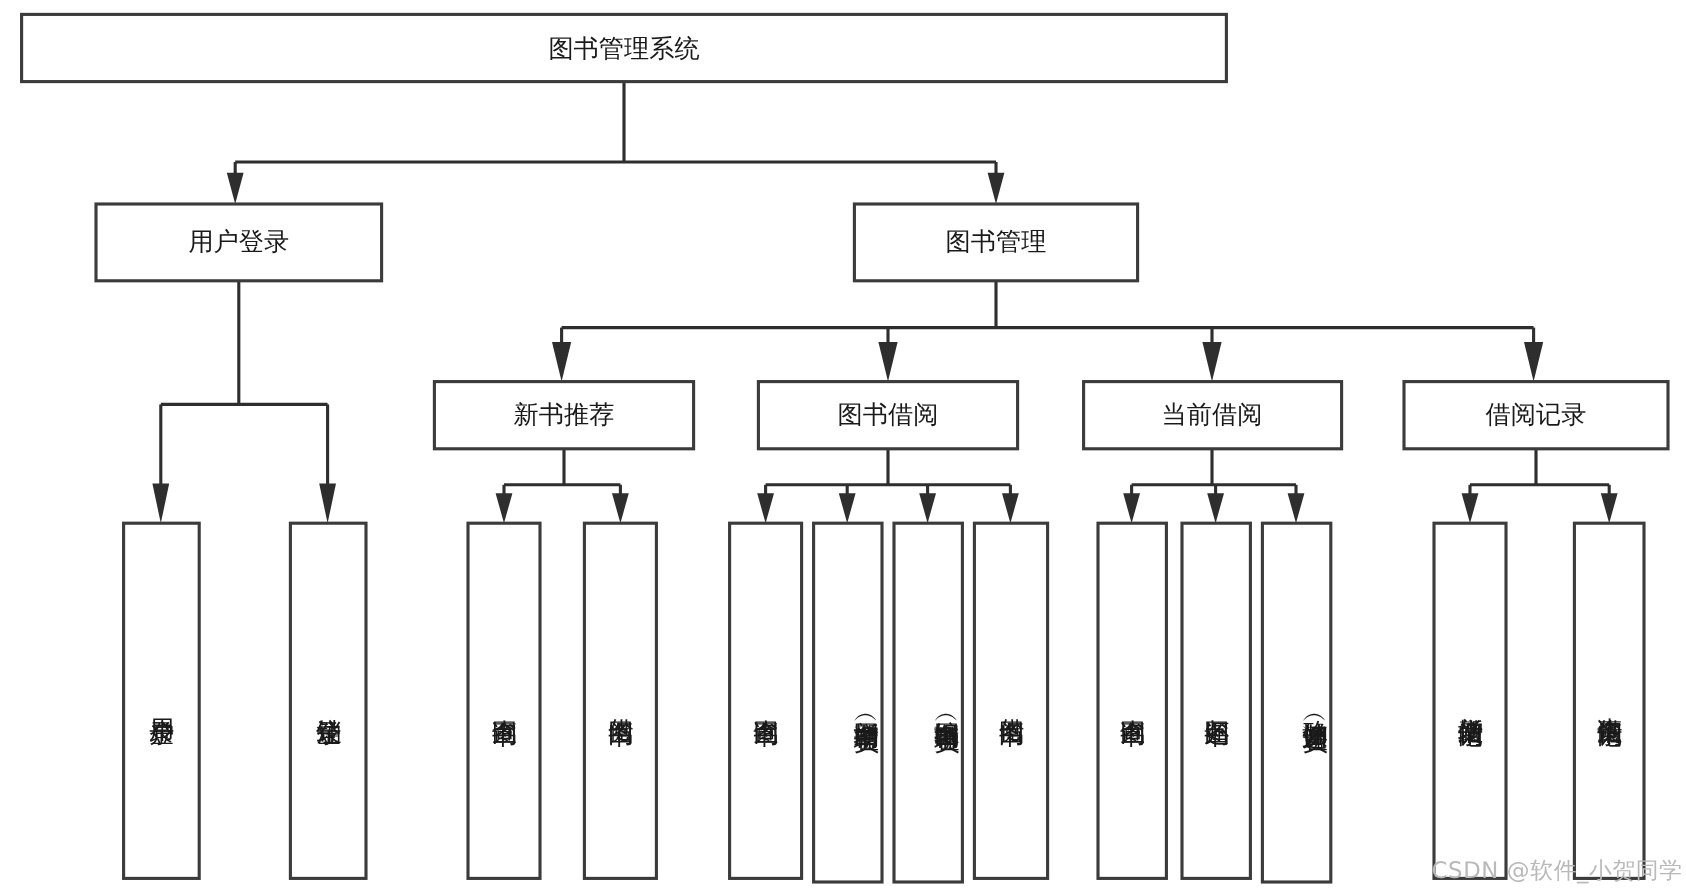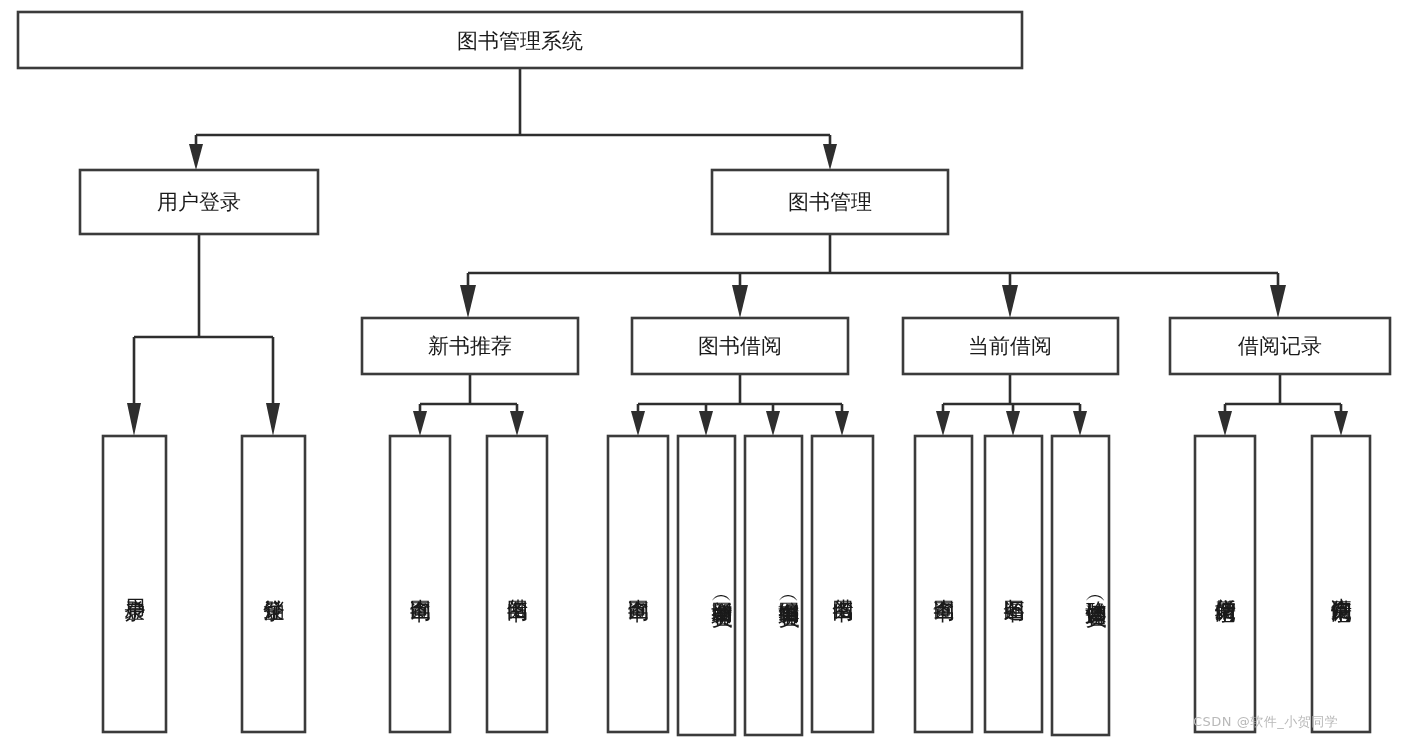--- a/index.html
+++ b/index.html
@@ -66,21 +66,21 @@
     justify-content: center;
   }
   .vlabel-top {
     display: flex;
     align-items: flex-start;
     justify-content: center;
   }
   .watermark {
     position: absolute;
     font-family: "DejaVu Sans", "Liberation Sans", sans-serif;
-    font-size: 13px;
+    font-size: 19px;
     color: #b9b9b9;
     white-space: nowrap;
     letter-spacing: 0.5px;
   }
 </style>
 </head>
 <body>
 
 <div id="diagram-root">
 

